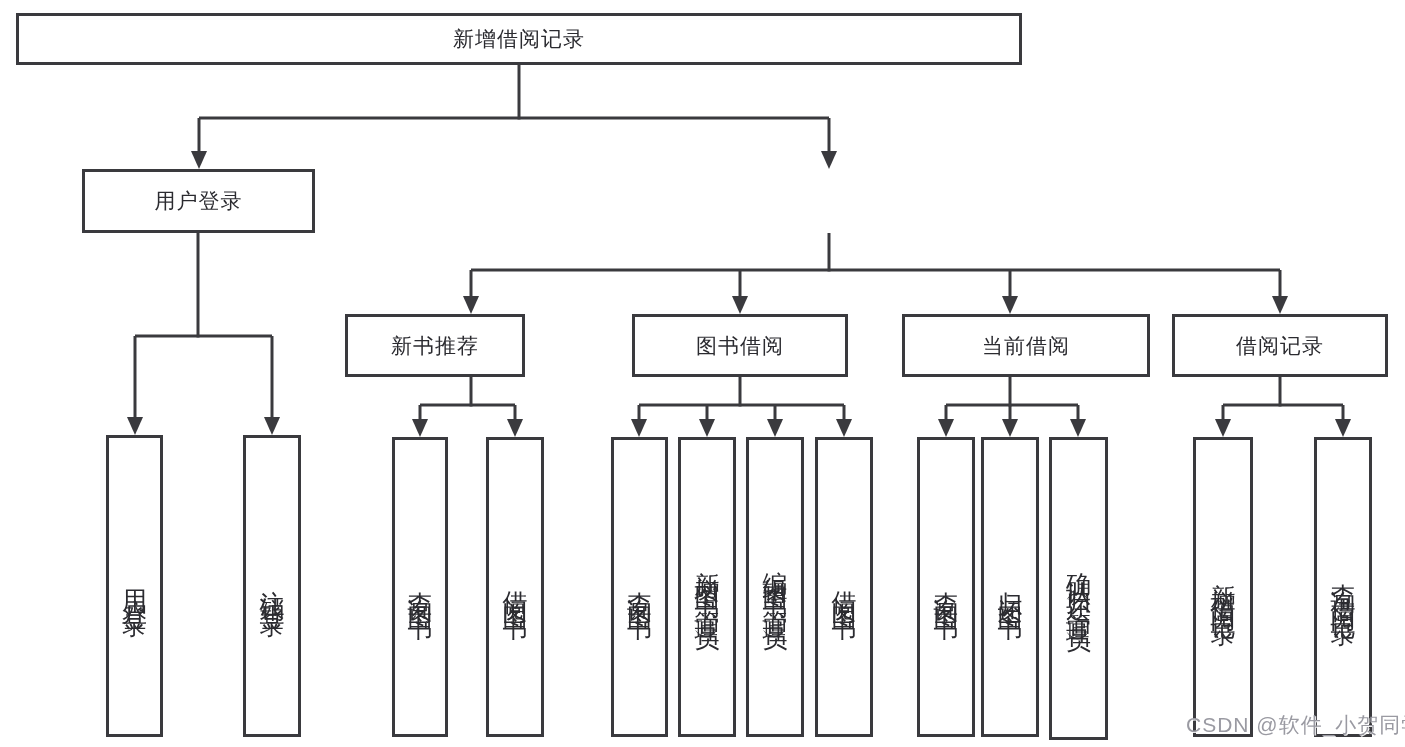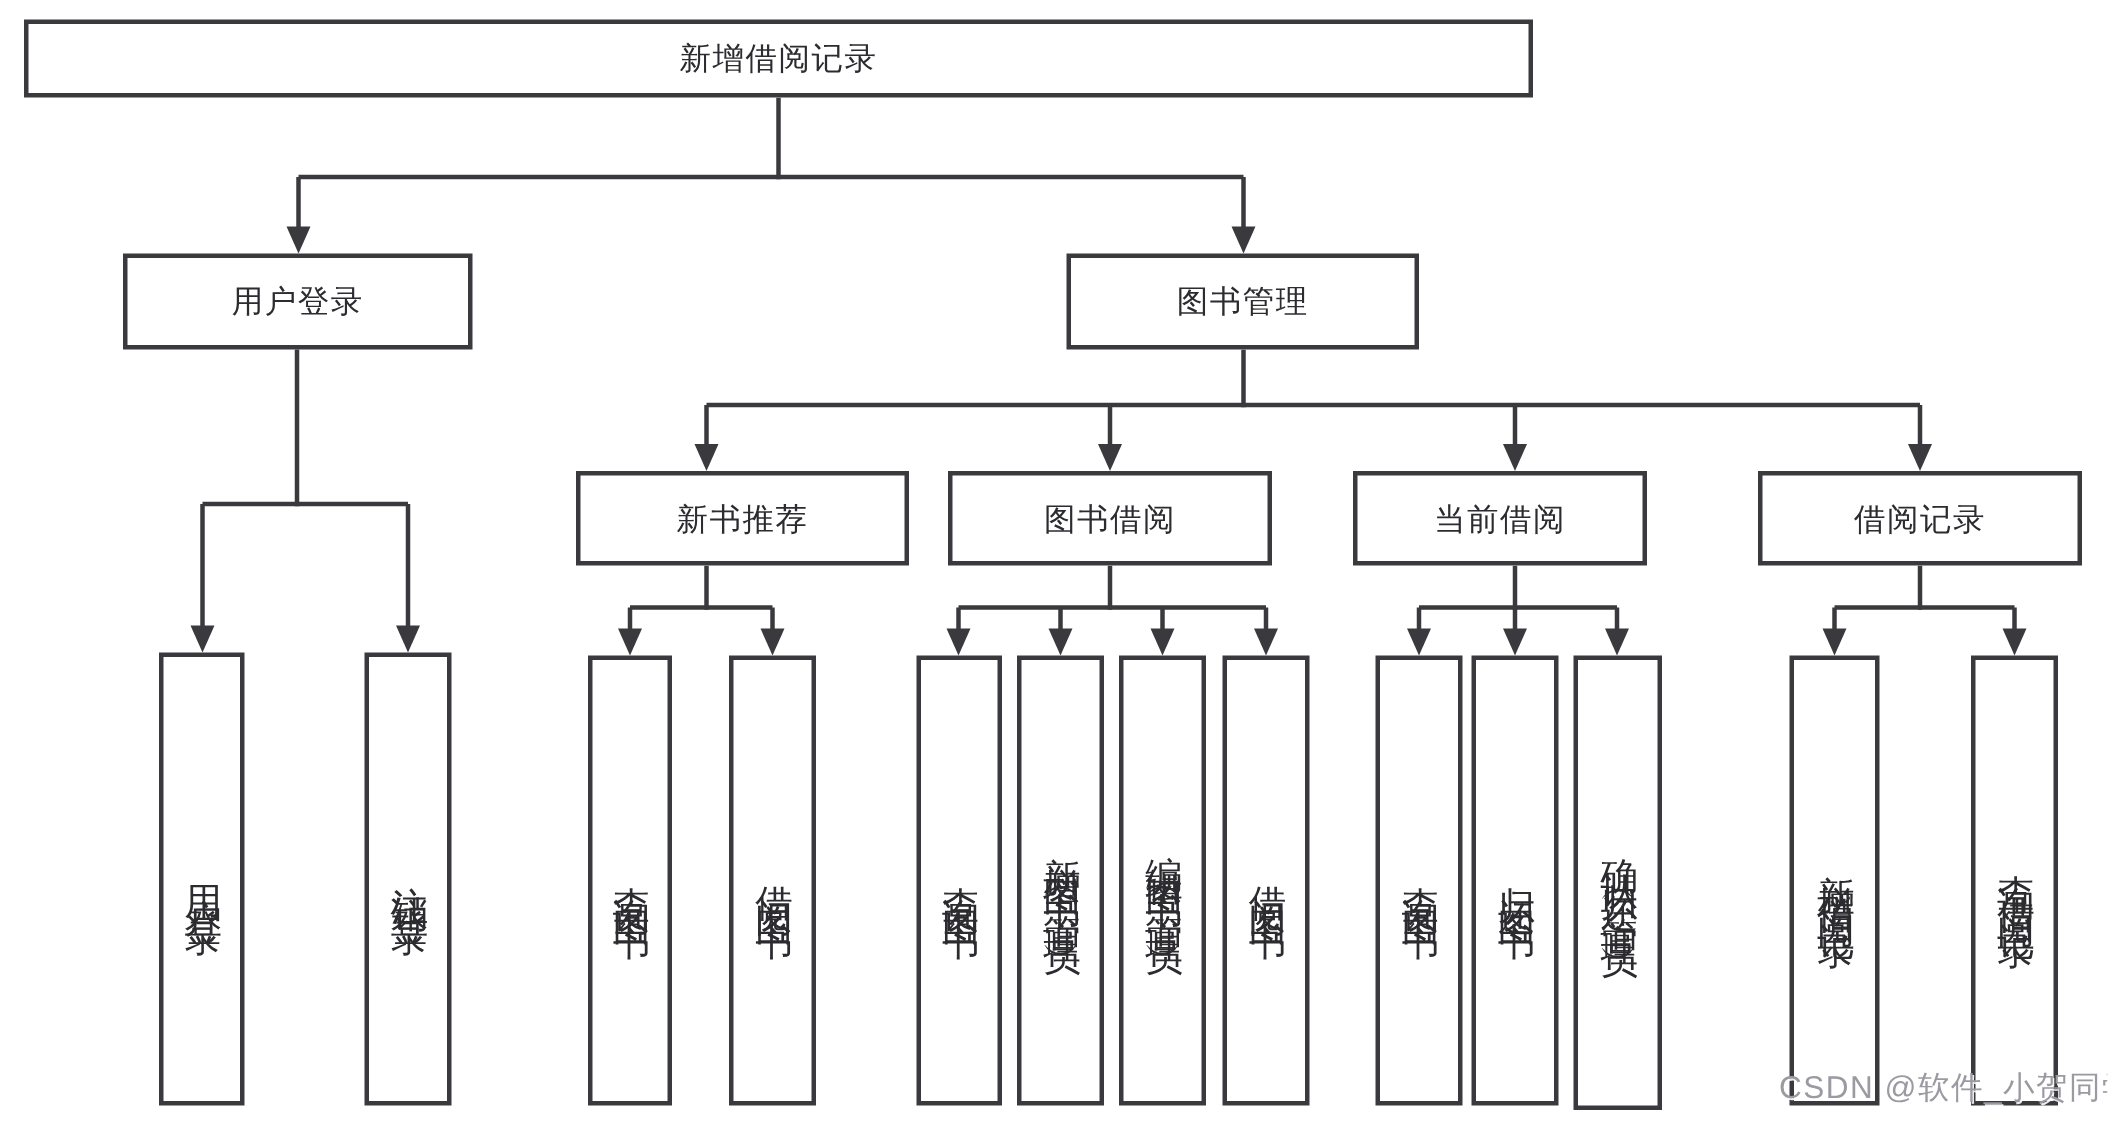--- a/index.html
+++ b/index.html
@@ -134,25 +134,24 @@
       <line x1="1223" y1="405" x2="1223" y2="420"></line>
       <polygon points="1215,419 1231,419 1223,437"></polygon>
       <line x1="1343" y1="405" x2="1343" y2="420"></line>
       <polygon points="1335,419 1351,419 1343,437"></polygon>
     </g>
   </svg>
 
   <div class="hbox" style="left:16px;top:13px;width:1006px;height:52px;">新增借阅记录</div>
 
   <div class="hbox" style="left:82px;top:169px;width:233px;height:64px;">用户登录</div>
-  <div class="hbox" style="left:711px;top:169px;width:235px;height:64px;">图书管理</div>
 
-  <div class="hbox" style="left:384px;top:314px;width:222px;height:63px;">新书推荐</div>
+  <div class="hbox" style="left:345px;top:314px;width:180px;height:63px;">新书推荐</div>
   <div class="hbox" style="left:632px;top:314px;width:216px;height:63px;">图书借阅</div>
-  <div class="hbox" style="left:902px;top:314px;width:196px;height:63px;">当前借阅</div>
+  <div class="hbox" style="left:902px;top:314px;width:248px;height:63px;">当前借阅</div>
   <div class="hbox" style="left:1172px;top:314px;width:216px;height:63px;">借阅记录</div>
 
   <div class="vbox" style="left:106px;top:435px;width:57px;height:302px;">
     <span class="vtext">用户登录</span>
   </div>
   <div class="vbox" style="left:243px;top:435px;width:58px;height:302px;">
     <span class="vtext">注销登录</span>
   </div>
 
   <div class="vbox" style="left:392px;top:437px;width:56px;height:300px;">

